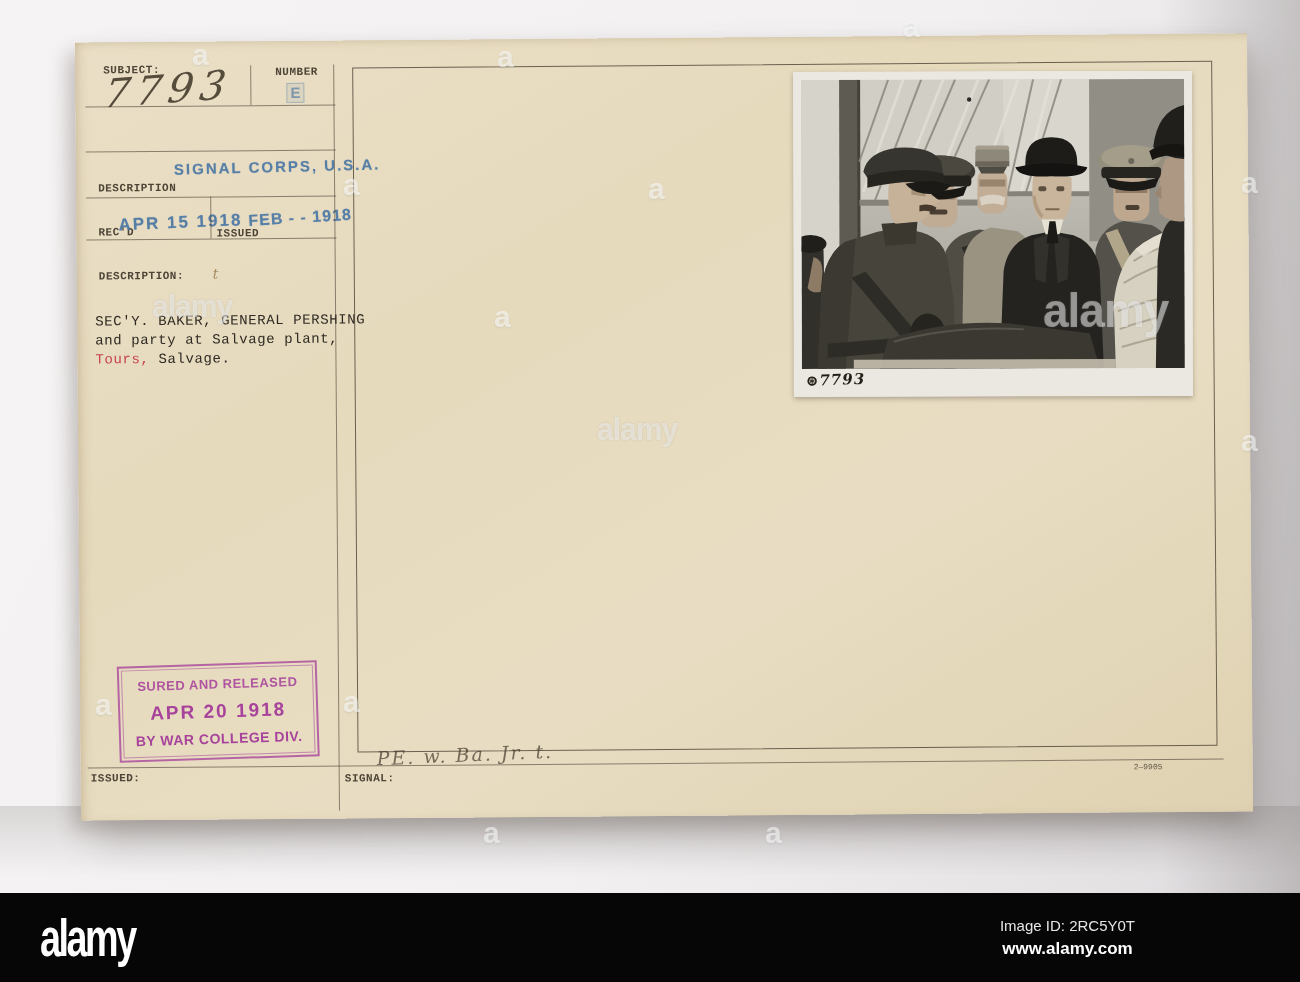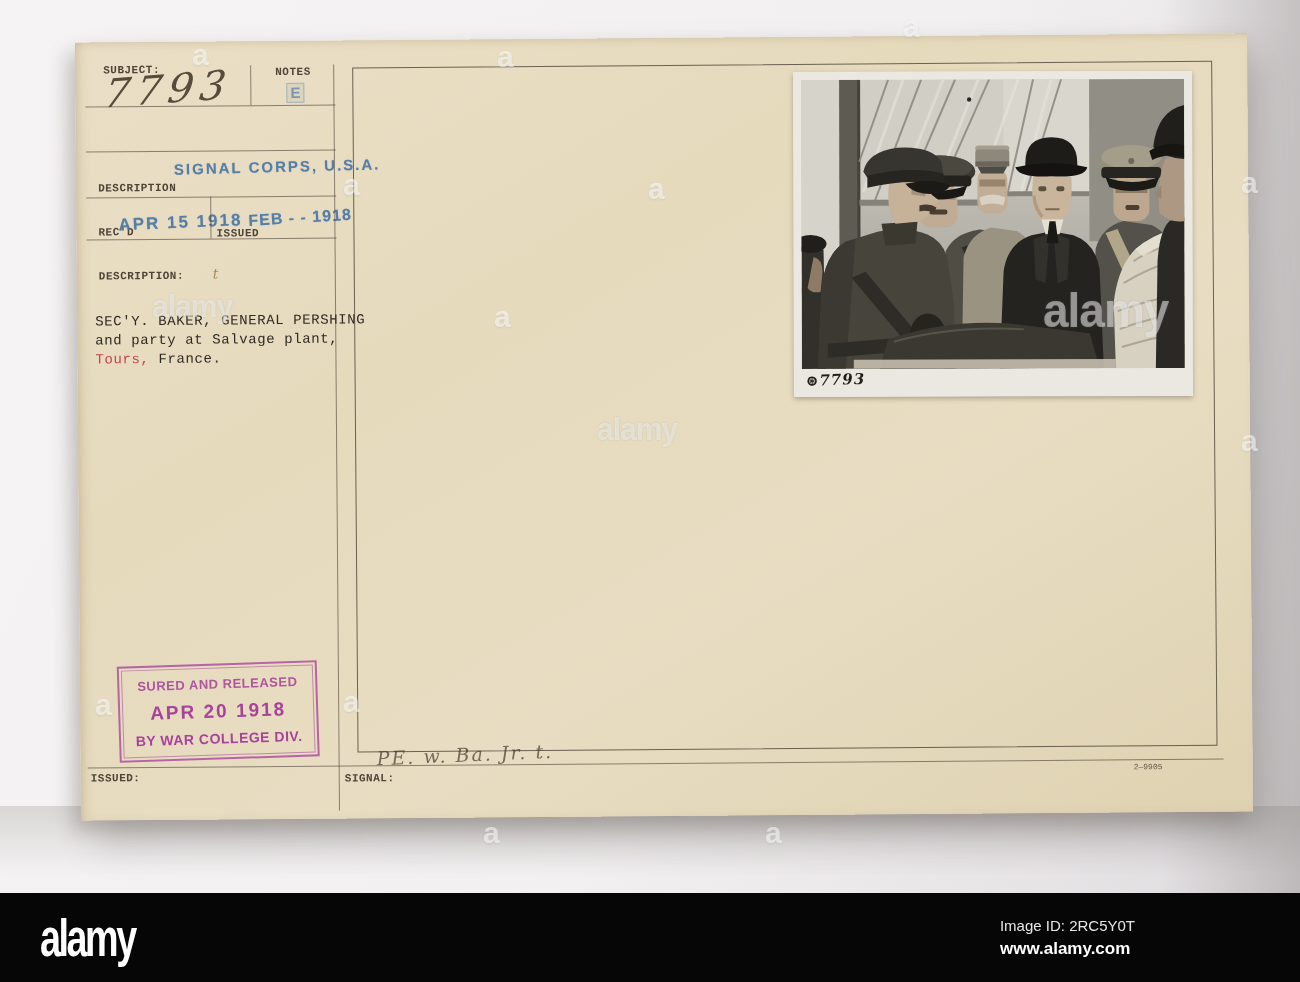--- a/index.html
+++ b/index.html
@@ -77,37 +77,37 @@
   .wm-word{position:absolute;font-weight:700;letter-spacing:-1px;
        color:rgba(255,255,255,.45);text-shadow:0 0 2px rgba(140,140,140,.30);
        font-family:"Liberation Sans",sans-serif;transform:scaleY(1.05);}
 
   
   .footer{position:absolute;left:0;top:893px;width:1300px;height:89px;background:#060606;
        display:flex;align-items:center;justify-content:space-between;}
   .footer .logo{margin-left:40px;color:#fff;font-weight:700;font-size:46px;letter-spacing:-3px;
        transform:scaleX(.82) scaleY(1.12);transform-origin:left center;
        font-family:"Liberation Sans",sans-serif;}
-  .footer .meta{margin-right:165px;text-align:left;color:#eee;}
+  .footer .meta{margin-right:165px;text-align:center;color:#eee;}
   .footer .meta .id{font-size:15px;color:#e6e6e6;}
   .footer .meta .url{font-size:17px;font-weight:700;color:#fff;margin-top:5px;}
 </style>
 </head>
 <body>
 
 <div class="page">
 
   <div class="right-shade"></div>
   <div class="floor-shade"></div>
 
   <div class="card">
 
     <div class="lbl" style="left:8px;top:22px;margin-left:20px;">SUBJECT:</div>
     <div class="subject-value">7793</div>
-    <div class="lbl" style="left:200px;top:25px;">NOTES</div>
+    <div class="lbl" style="left:200px;top:25px;">NUMBER</div>
     <div class="number-stamp">E</div>
     <div class="rule v" style="left:175px;top:24px;height:40px;"></div>
     <div class="rule h" style="left:10px;top:64px;width:250px;"></div>
     <div class="rule h" style="left:10px;top:109px;width:250px;"></div>
 
     <div class="ink-blue photographer-stamp">SIGNAL CORPS, U.S.A.</div>
     <div class="lbl" style="left:22px;top:140px;">DESCRIPTION</div>
     <div class="rule h" style="left:10px;top:155px;width:250px;"></div>
 
     <div class="lbl" style="left:22px;top:184px;">REC'D</div>
@@ -115,21 +115,21 @@
     <div class="rule v" style="left:134px;top:155px;height:42px;"></div>
     <div class="lbl" style="left:140px;top:186px;">ISSUED</div>
     <div class="ink-blue taken-stamp">FEB - - 1918</div>
     <div class="rule h" style="left:10px;top:197px;width:250px;"></div>
 
     <div class="lbl" style="left:22px;top:228px;">DESCRIPTION:</div>
     <div class="check-mark">t</div>
     <div class="description">
       <div>SEC'Y. BAKER, GENERAL PERSHING</div>
       <div>and party at Salvage plant,</div>
-      <div><span class="red">Tours,</span><span> France.</span></div>
+      <div><span class="red">Tours,</span><span> Salvage.</span></div>
     </div>
 
     <div class="release-stamp">
       <div class="inner">
         <div class="l1">SURED AND RELEASED</div>
         <div class="l2">APR 20 1918</div>
         <div class="l3">BY WAR COLLEGE DIV.</div>
       </div>
     </div>
 

